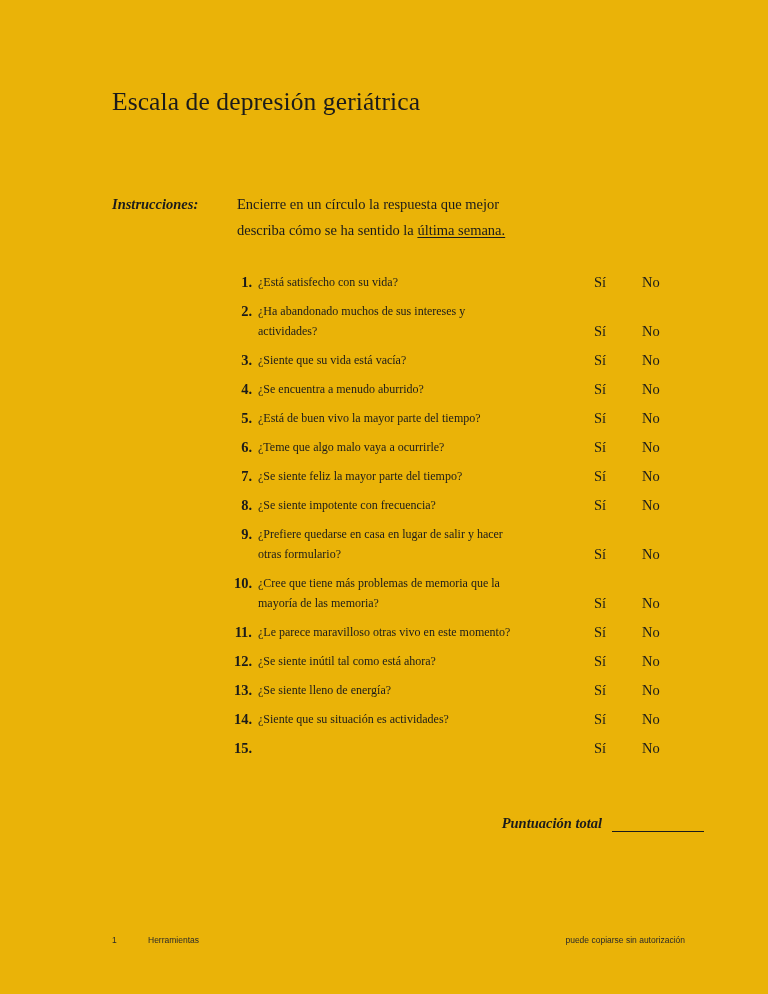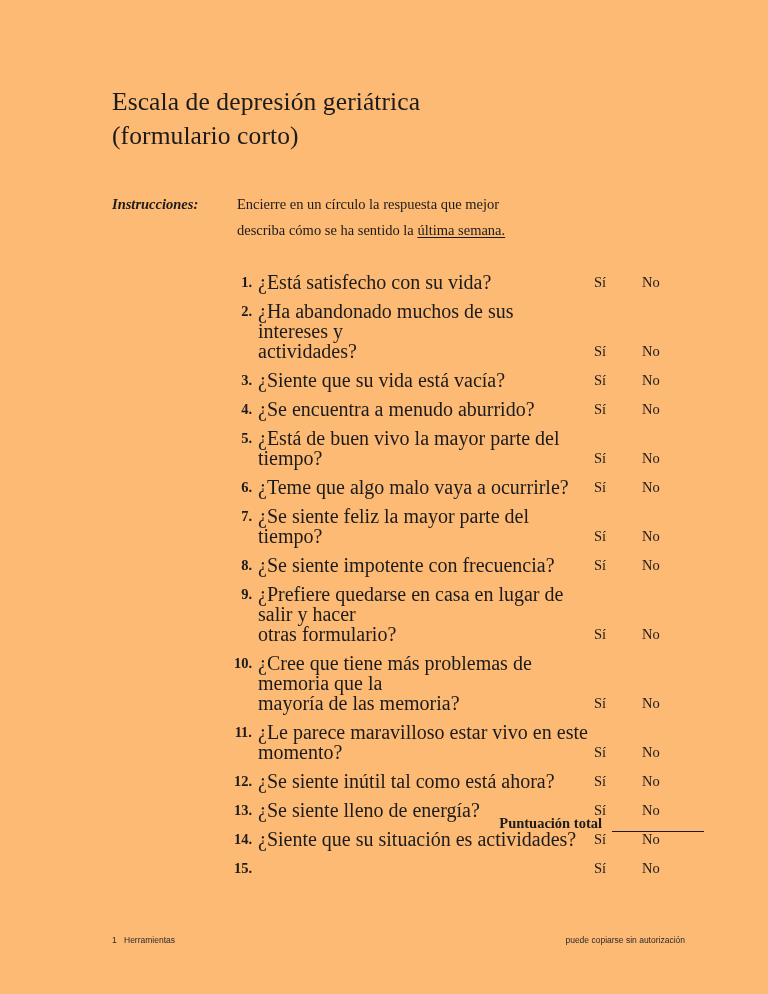--- a/index.html
+++ b/index.html
@@ -14,21 +14,21 @@
     position: relative;
     overflow: hidden;
     font-family: "Liberation Serif", "DejaVu Serif", serif;
     color: #1b1b1b;
     -webkit-font-smoothing: antialiased;
   }
 
   .page {
     position: absolute;
     inset: 0;
-    background: #fdba74;
+    background: #eab308;
   }
 
   
   .doc-title {
     position: absolute;
     left: 112px;
     top: 68px;
     width: 520px;
     font-size: 25.5px;
     line-height: 34px;
@@ -84,21 +84,21 @@
     left: 0;
     top: 0;
     width: 34px;
     text-align: right;
     font-weight: bold;
     font-size: 14.5px;
   }
   .q-text {
     margin-left: 40px;
     margin-right: 110px;
-    font-size: 20px;
+    font-size: 12px;
     line-height: 20px;
   }
   .q-text .line { display: block; white-space: pre-wrap; }
 
   .q-answers {
     position: absolute;
     right: 0;
     bottom: 0;
     width: 104px;
     height: 20px;
@@ -124,20 +124,21 @@
     top: 815px;
     width: 480px;
     height: 24px;
     font-size: 14.5px;
   }
   .total-label {
     position: absolute;
     right: 96px;
     top: 0;
     font-weight: bold;
+    font-style: italic;
     white-space: nowrap;
   }
   .total-blank {
     position: absolute;
     right: -6px;
     top: 16px;
     width: 92px;
     height: 0;
     border-bottom: 1.4px solid #1b1b1b;
   }
@@ -153,39 +154,38 @@
     font-size: 8.5px;
     color: #2a2a2a;
   }
   .footer-page {
     position: absolute;
     left: 0;
     top: 0;
   }
   .footer-section {
     position: absolute;
-    left: 12px;
+    left: 36px;
     top: 0;
     text-align: center;
   }
   .footer-note {
     position: absolute;
     right: 0;
     top: 0;
     white-space: nowrap;
   }
 </style>
 </head>
 <body>
 
 <div class="page">
 
   <h1 class="doc-title">
     <span class="line">Escala de depresión geriátrica</span>
-    <span class="line">(formulario corto)</span>
   </h1>
 
   <div class="instructions">
     <span class="instr-label">Instrucciones:</span>
     <div class="instr-body">
       <span class="line">Encierre en un círculo la respuesta que mejor</span>
       <span class="line"><span>describa cómo se ha sentido la </span><span class="u">última semana.</span></span>
     </div>
   </div>
 
@@ -289,21 +289,21 @@
           <span class="line">mayoría de las memoria?</span>
         </div>
         <div class="q-answers">
           <span class="ans-yes">Sí</span>
           <span class="ans-no">No</span>
         </div>
       </div>
       <div class="q-row">
         <span class="q-num">11.</span>
         <div class="q-text">
-          <span class="line">¿Le parece maravilloso estar vivo en este momento?</span>
+          <span class="line">¿Le parece maravilloso otras vivo en este momento?</span>
         </div>
         <div class="q-answers">
           <span class="ans-yes">Sí</span>
           <span class="ans-no">No</span>
         </div>
       </div>
       <div class="q-row">
         <span class="q-num">12.</span>
         <div class="q-text">
           <span class="line">¿Se siente inútil tal como está ahora?</span>

